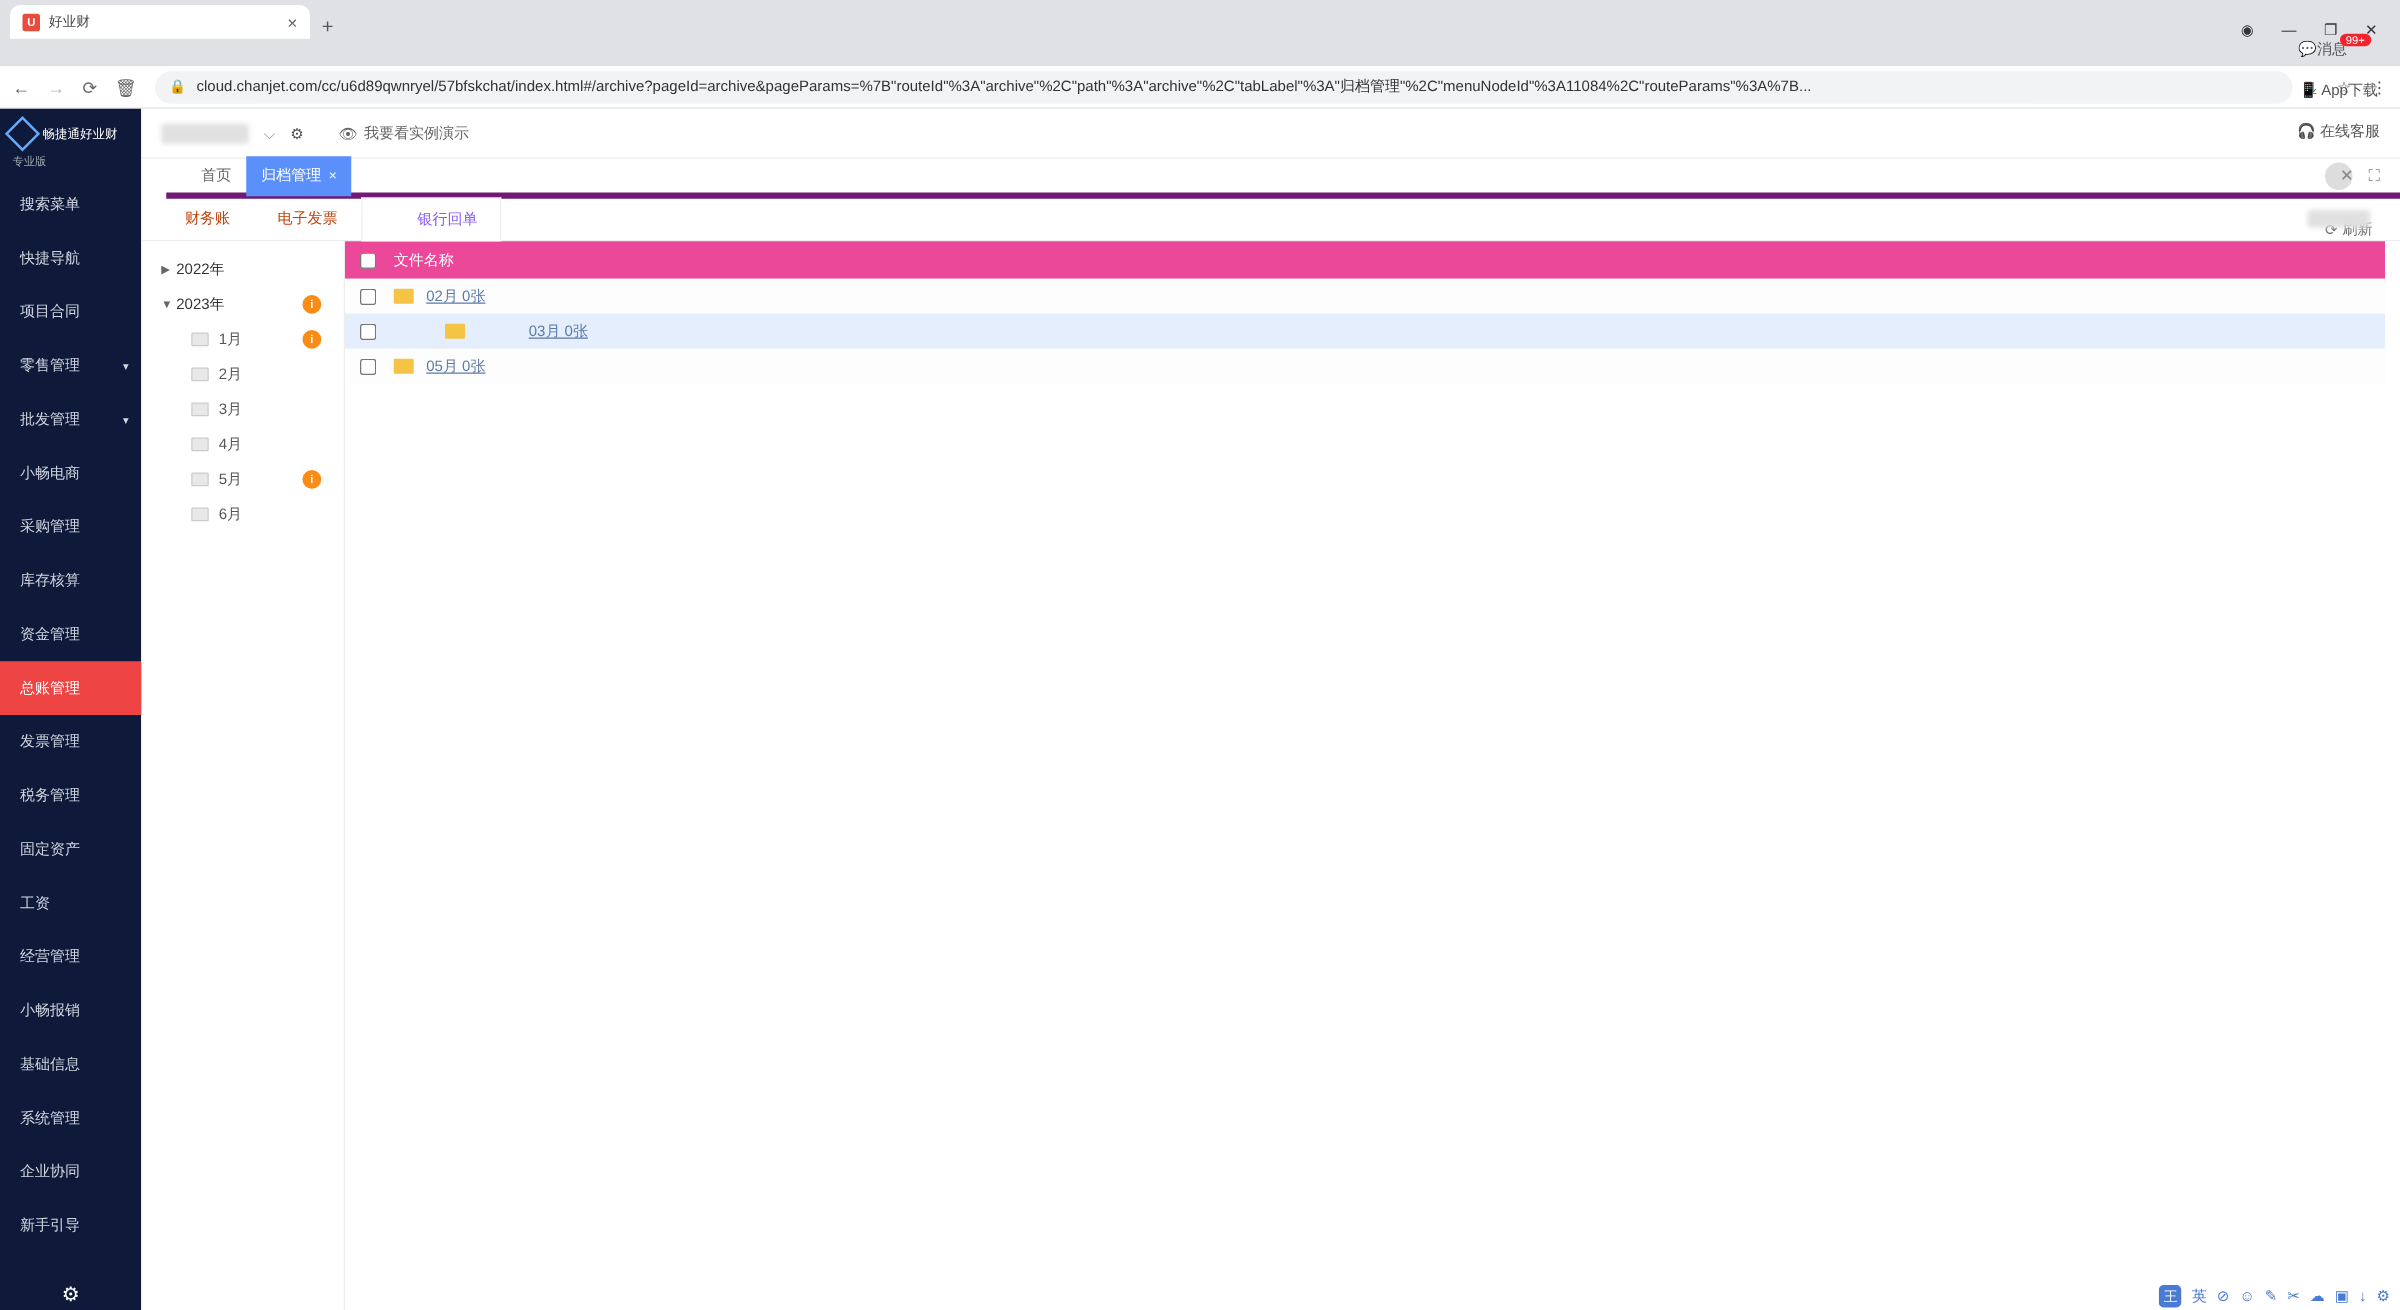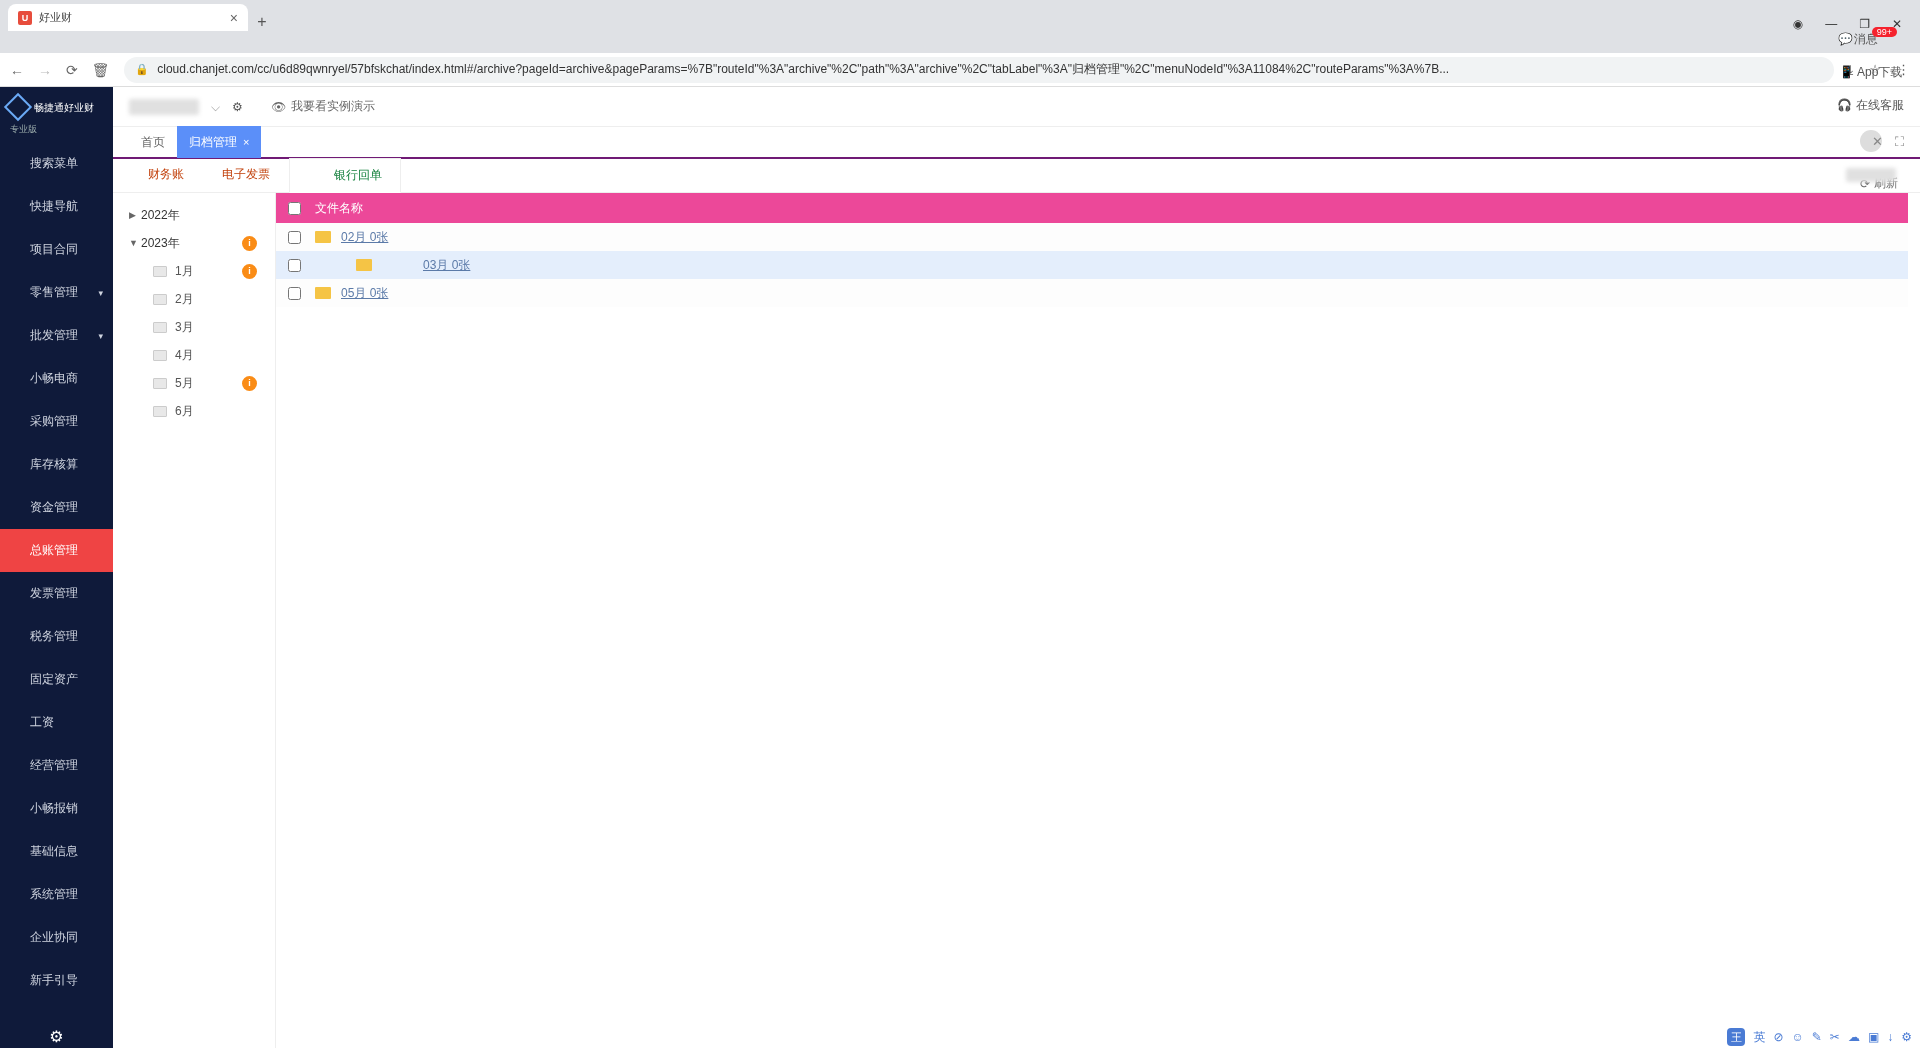--- a/index.html
+++ b/index.html
@@ -20,44 +20,44 @@
 .lock { margin-right: 8px; font-size: 11px; }
 .addr-icons { display: flex; gap: 16px; color: #555; font-size: 13px; }
 
 
 .app { display: flex; height: calc(1048px - 53px - 24px); }
 .sidebar { width: 113px; background: #0f1a3a; color: #fff; display: flex; flex-direction: column; font-size: 12px; }
 .logo-area { height: 40px; display: flex; align-items: center; padding-left: 8px; gap: 6px; }
 .logo-badge { width: 20px; height: 20px; border: 2px solid #6aa9f5; transform: rotate(45deg); }
 .logo-text { font-size: 10px; line-height: 1.1; }
 .logo-sub { font-size: 9px; color: #9aa; padding-left: 10px; margin-top: -4px; margin-bottom: 6px; }
-.side-item { height: 43px; display: flex; align-items: center; padding-left: 30px; color: #d0d5e0; cursor: pointer; position: relative; }
+.side-item { height: 43px; display: flex; align-items: center; padding-left: 16px; color: #d0d5e0; cursor: pointer; position: relative; }
 .side-item.active { background: #ef4444; color: #fff; }
 .side-item .chev { position: absolute; right: 10px; font-size: 9px; }
 .side-bottom { margin-top: auto; text-align: center; padding: 12px; font-size: 16px; }
 
 .main { flex: 1; background: #fff; display: flex; flex-direction: column; }
 .top-bar { height: 40px; border-bottom: 1px solid #eee; display: flex; align-items: center; padding: 0 16px; }
 .company-sel { display: flex; align-items: center; gap: 12px; font-size: 12px; color: #555; }
 .company-blur { width: 70px; height: 16px; background: #e0e0e0; filter: blur(2px); border-radius: 2px; }
 .demo-link { margin-left: 28px; font-size: 12px; color: #666; display: flex; align-items: center; gap: 5px; }
 .top-right { margin-left: auto; display: flex; align-items: center; gap: 16px; font-size: 12px; color: #555; flex-direction: column; }
 .badge-red { background: #f5222d; color: #fff; border-radius: 8px; font-size: 9px; padding: 0 5px; position: relative; top: -8px; left: -6px; }
 .avatar { width: 22px; height: 22px; background: #ddd; border-radius: 50%; }
 .user-blur { width: 50px; height: 14px; background: #e0e0e0; filter: blur(2px); border-radius: 2px; }
 
-.tabs-row { height: 32px; display: flex; align-items: center; border-bottom: 2px solid #701a75; padding-left: 16px; }
+.tabs-row { height: 32px; display: flex; align-items: center; border-bottom: 5px solid #701a75; padding-left: 16px; margin-left: 20px; }
 .page-tab { padding: 0 12px; height: 32px; display: flex; align-items: center; font-size: 12px; color: #666; cursor: pointer; }
 .page-tab.active { background: #5b8ff9; color: #fff; }
 .page-tab .x { margin-left: 6px; font-size: 11px; }
 .tabs-right { margin-left: auto; display: flex; gap: 12px; padding-right: 16px; color: #888; font-size: 13px; }
 
 .sub-tabs { height: 34px; display: flex; align-items: flex-end; padding-left: 16px; border-bottom: 1px solid #eee; }
 .sub-tab { padding: 8px 18px; font-size: 12px; color: #c2410c; border: 1px solid transparent; cursor: pointer; }
-.sub-tab.active { color: #15803d; border: 1px solid #eee; border-bottom: 1px solid #fff; background: #fff; position: relative; top: 1px; padding-left: 44px; }
+.sub-tab.active { color: #8b5cf6; border: 1px solid #eee; border-bottom: 1px solid #fff; background: #fff; position: relative; top: 1px; padding-left: 44px; }
 .refresh { margin-left: auto; padding-right: 22px; font-size: 12px; color: #666; display: flex; align-items: center; gap: 4px; }
 
 .content { flex: 1; display: flex; }
 .tree { width: 163px; border-right: 1px solid #eee; padding: 8px 0; font-size: 12px; color: #333; }
 .tree-year { display: flex; align-items: center; height: 28px; padding-left: 16px; cursor: pointer; }
 .tree-year .caret { width: 12px; font-size: 9px; color: #666; }
 .tree-month { display: flex; align-items: center; height: 28px; padding-left: 40px; color: #555; cursor: pointer; }
 .tree-month .ficon { width: 14px; height: 11px; background: #e8e8e8; border: 1px solid #ccc; border-radius: 1px; margin-right: 8px; }
 .dot-badge { width: 15px; height: 15px; background: #fa8c16; border-radius: 50%; color: #fff; font-size: 9px; display: flex; align-items: center; justify-content: center; margin-left: auto; margin-right: 18px; font-weight: bold; }
 

